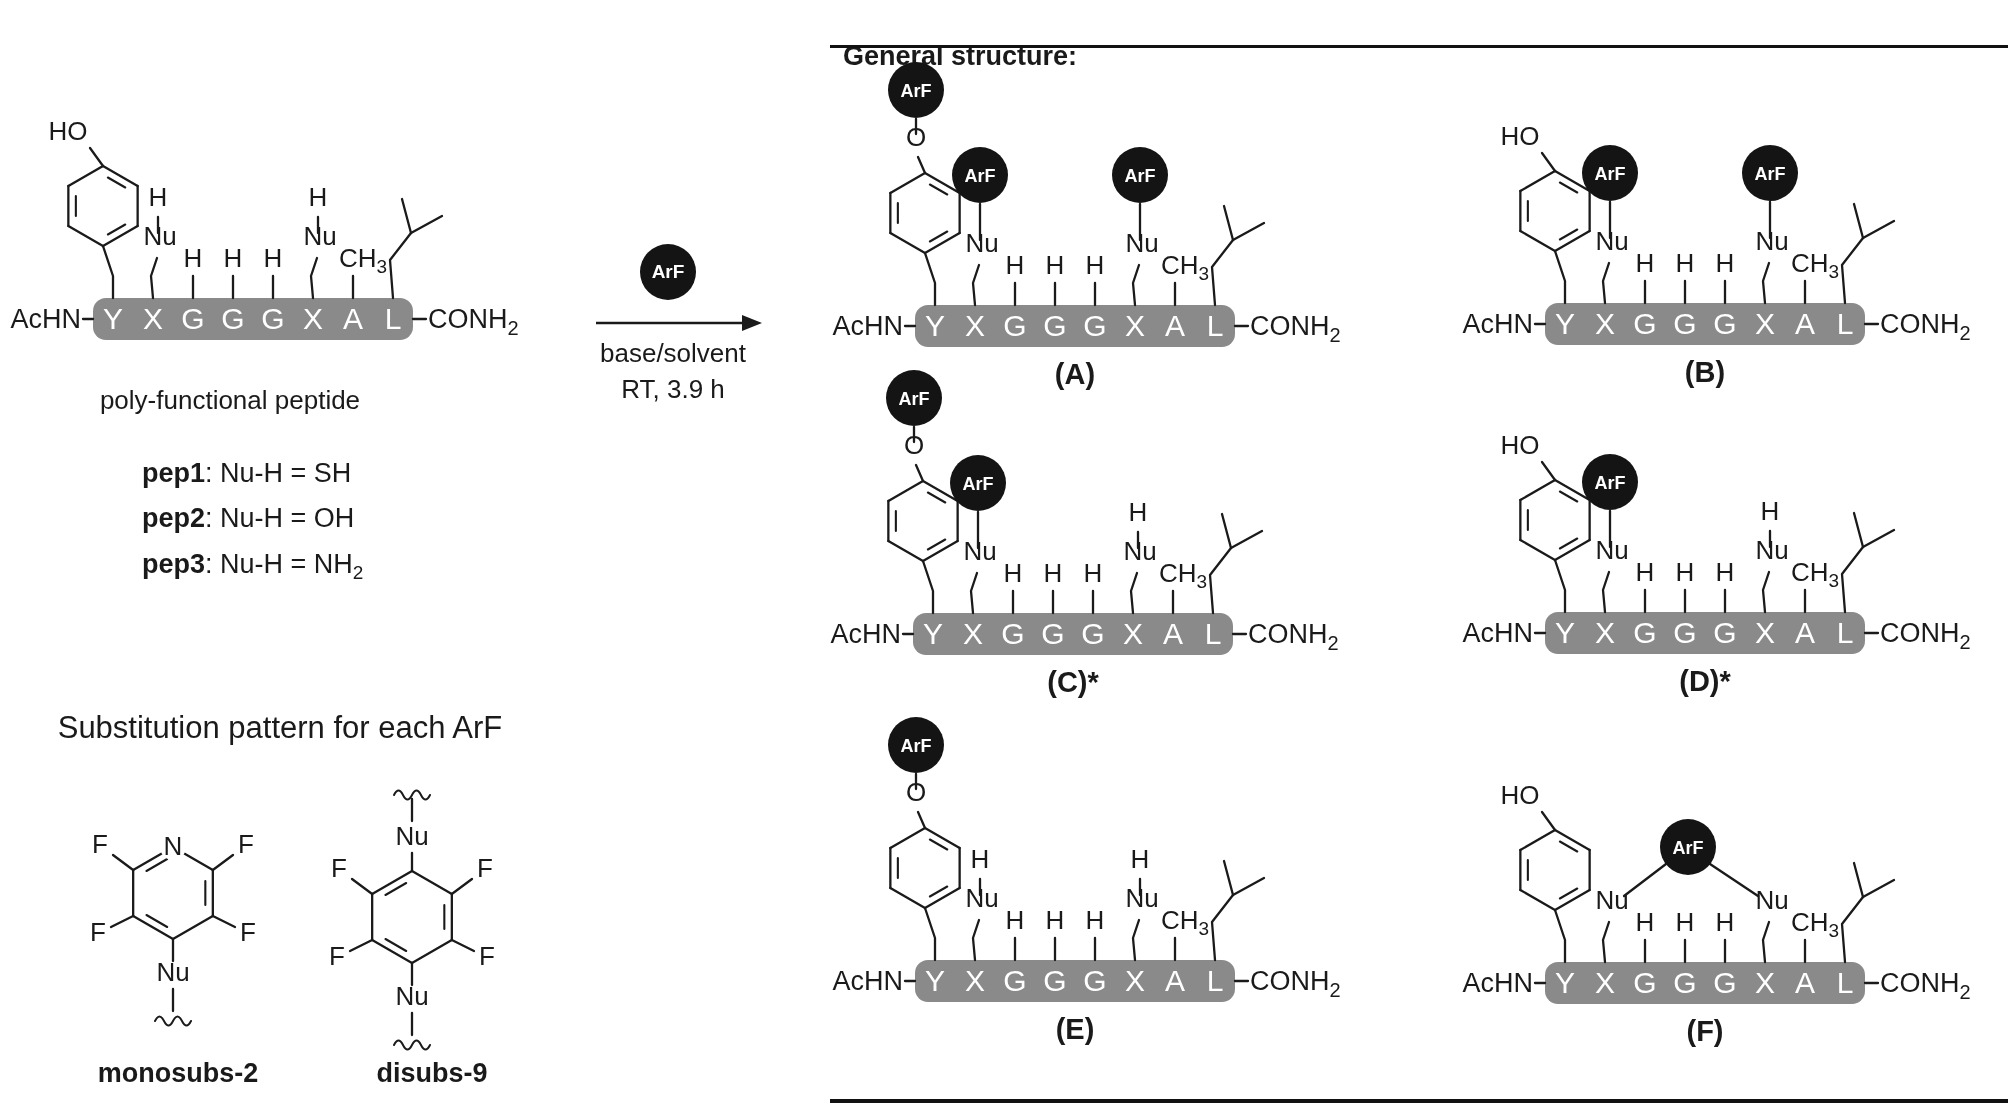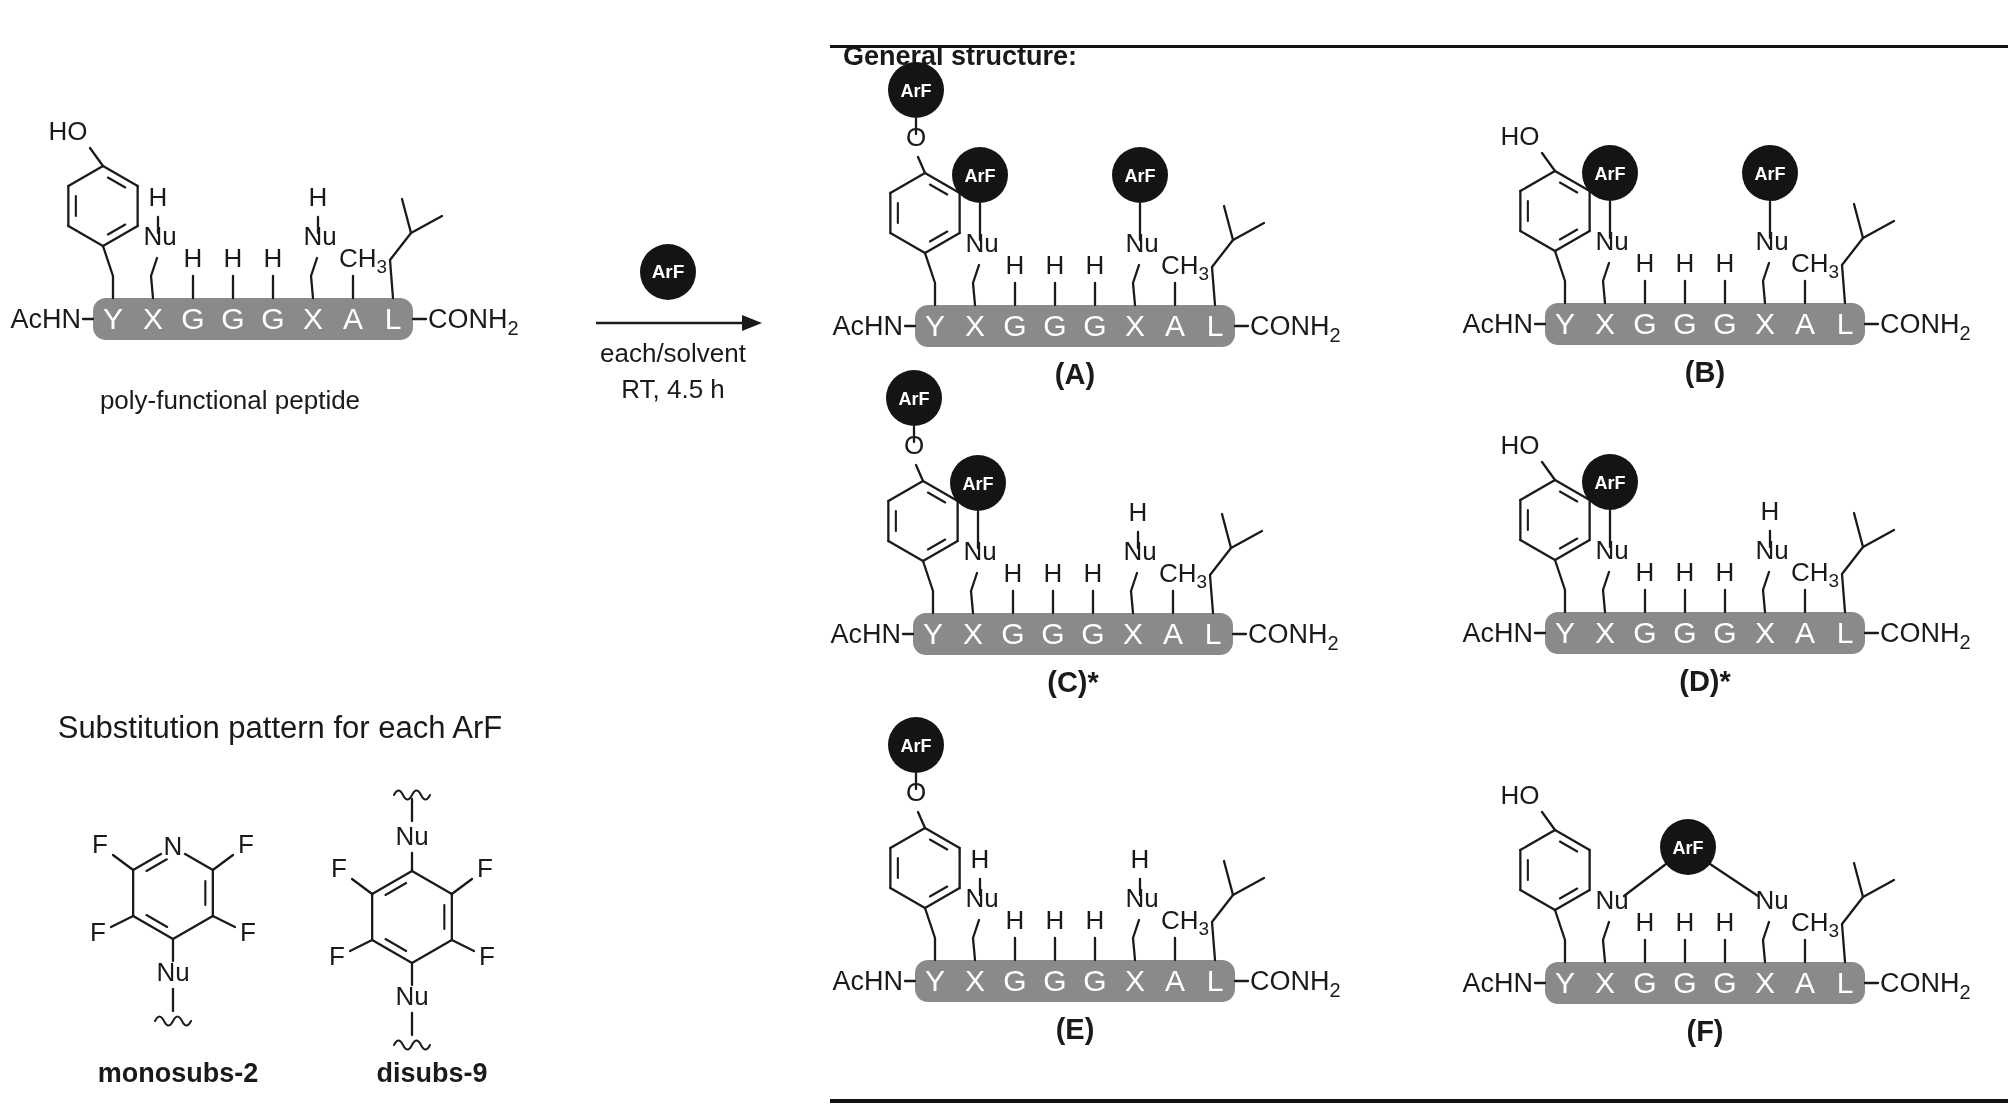--- a/index.html
+++ b/index.html
@@ -67,20 +67,25 @@
         <text x="275" y="231" font-size="26" text-anchor="middle" fill="#1a1a1a" font-weight="normal">H</text>
         <line x1="275" y1="240" x2="275" y2="262" stroke="#1a1a1a" stroke-width="2.3" stroke-linecap="round"></line>
         <text x="341" y="231" font-size="26" text-anchor="start" fill="#1a1a1a" font-weight="normal">CH<tspan font-size="19" dy="6">3</tspan></text>
         <line x1="355" y1="240" x2="355" y2="262" stroke="#1a1a1a" stroke-width="2.3" stroke-linecap="round"></line>
         <path d="M 395 262 L 392 224 L 413 197" stroke="#1a1a1a" stroke-width="2.3" fill="none" stroke-linejoin="round" stroke-linecap="round"></path>
         <line x1="413" y1="197" x2="404" y2="163" stroke="#1a1a1a" stroke-width="2.3" stroke-linecap="round"></line>
         <line x1="413" y1="197" x2="444" y2="180" stroke="#1a1a1a" stroke-width="2.3" stroke-linecap="round"></line>
       </svg></div>
   <div class="txt caption center" style="left:45px;top:385px;width:370px;">poly-functional peptide</div>
 
+  <div class="txt" style="left:142px;top:455px;">
+    <div class="pep-row"><span class="b">pep1</span><span>: Nu-H = SH</span><sub></sub></div>
+    <div class="pep-row"><span class="b">pep2</span><span>: Nu-H = OH</span><sub></sub></div>
+    <div class="pep-row"><span class="b">pep3</span><span>: Nu-H = NH</span><sub>2</sub></div>
+  </div>
 
   <div class="txt sub-title center" style="left:30px;top:710px;width:500px;">Substitution pattern for each ArF</div>
 
   <div class="slot" style="left:73px;top:783px;" id="monosubs-slot"><svg width="200" height="260" viewBox="0 0 200 260">
         <line x1="100" y1="64" x2="139.8371685740842" y2="87" stroke="#1a1a1a" stroke-width="2.3" stroke-linecap="round"></line>
         <line x1="139.8371685740842" y1="87" x2="139.8371685740842" y2="133" stroke="#1a1a1a" stroke-width="2.3" stroke-linecap="round"></line>
         <line x1="139.8371685740842" y1="133" x2="100" y2="156" stroke="#1a1a1a" stroke-width="2.3" stroke-linecap="round"></line>
         <line x1="100" y1="156" x2="60.16283142591582" y2="133" stroke="#1a1a1a" stroke-width="2.3" stroke-linecap="round"></line>
         <line x1="60.16283142591582" y1="133" x2="60.162831425915826" y2="87" stroke="#1a1a1a" stroke-width="2.3" stroke-linecap="round"></line>
         <line x1="60.162831425915826" y1="87" x2="100" y2="64" stroke="#1a1a1a" stroke-width="2.3" stroke-linecap="round"></line>
@@ -133,22 +138,22 @@
   <div class="txt pat-label center" style="left:73px;top:1058px;width:210px;">monosubs-2</div>
   <div class="txt pat-label center" style="left:327px;top:1058px;width:210px;">disubs-9</div>
 
   <div class="arf-pill" style="left:640px;top:244px;background:#141414;">
     <span>ArF</span>
   </div>
   <svg class="slot" style="left:588px;top:310px;" width="182" height="26" viewBox="0 0 182 26">
     <line x1="8" y1="13" x2="156" y2="13" stroke="#1a1a1a" stroke-width="2.6"></line>
     <polygon points="154,5 174,13 154,21" fill="#1a1a1a"></polygon>
   </svg>
-  <div class="txt cond center" style="left:583px;top:338px;width:180px;">each/solvent</div>
-  <div class="txt cond center" style="left:583px;top:374px;width:180px;">RT, 4.5 h</div>
+  <div class="txt cond center" style="left:583px;top:338px;width:180px;">base/solvent</div>
+  <div class="txt cond center" style="left:583px;top:374px;width:180px;">RT, 3.9 h</div>
 
   <div class="txt gs-header" style="left:843px;top:2px;">General structure:</div>
   <div class="hline" style="left:830px;top:45px;width:1178px;height:3px;"></div>
   <div class="hline" style="left:830px;top:1099px;width:1178px;height:4px;"></div>
 
   <div class="slot" style="left:820px;top:43px;"><svg width="560" height="350" viewBox="0 0 560 350">
         <rect x="95" y="262" width="320" height="42" rx="13" fill="#8a8a8a"></rect>
         <text x="115" y="293" font-size="30" text-anchor="middle" fill="#ffffff" font-weight="normal">Y</text>
         <text x="155" y="293" font-size="30" text-anchor="middle" fill="#ffffff" font-weight="normal">X</text>
         <text x="195" y="293" font-size="30" text-anchor="middle" fill="#ffffff" font-weight="normal">G</text>

